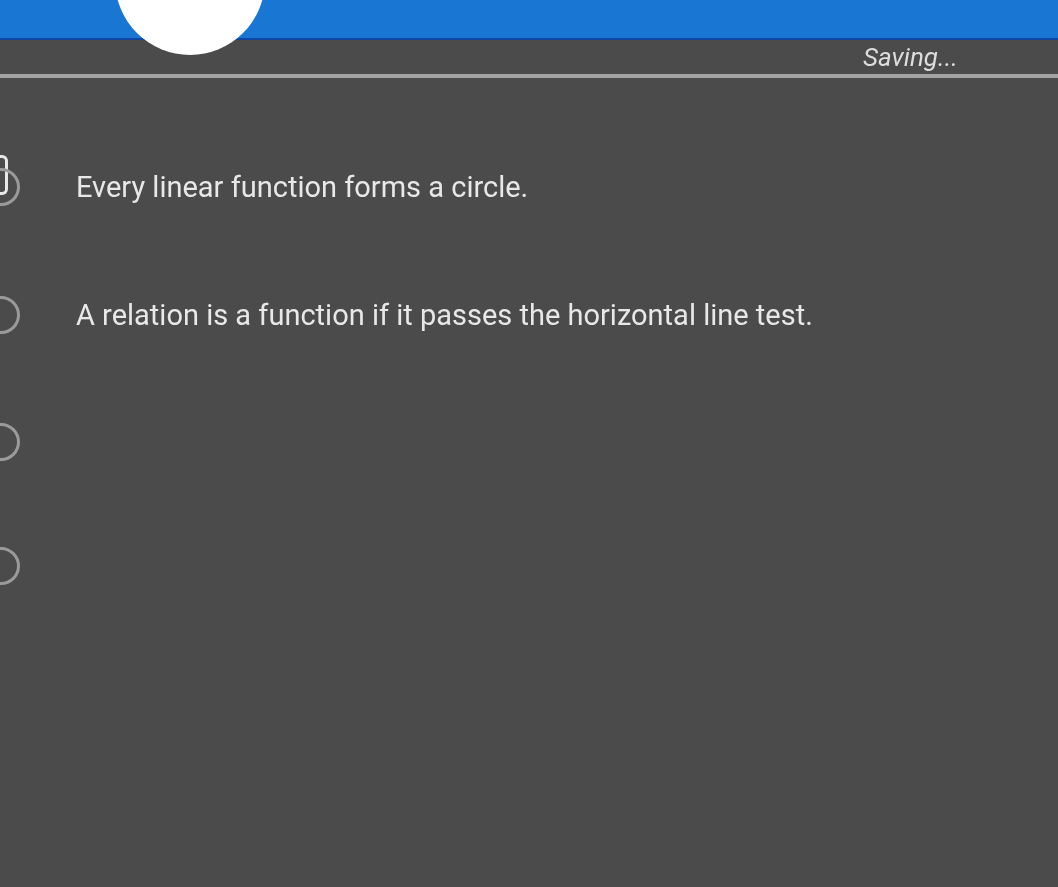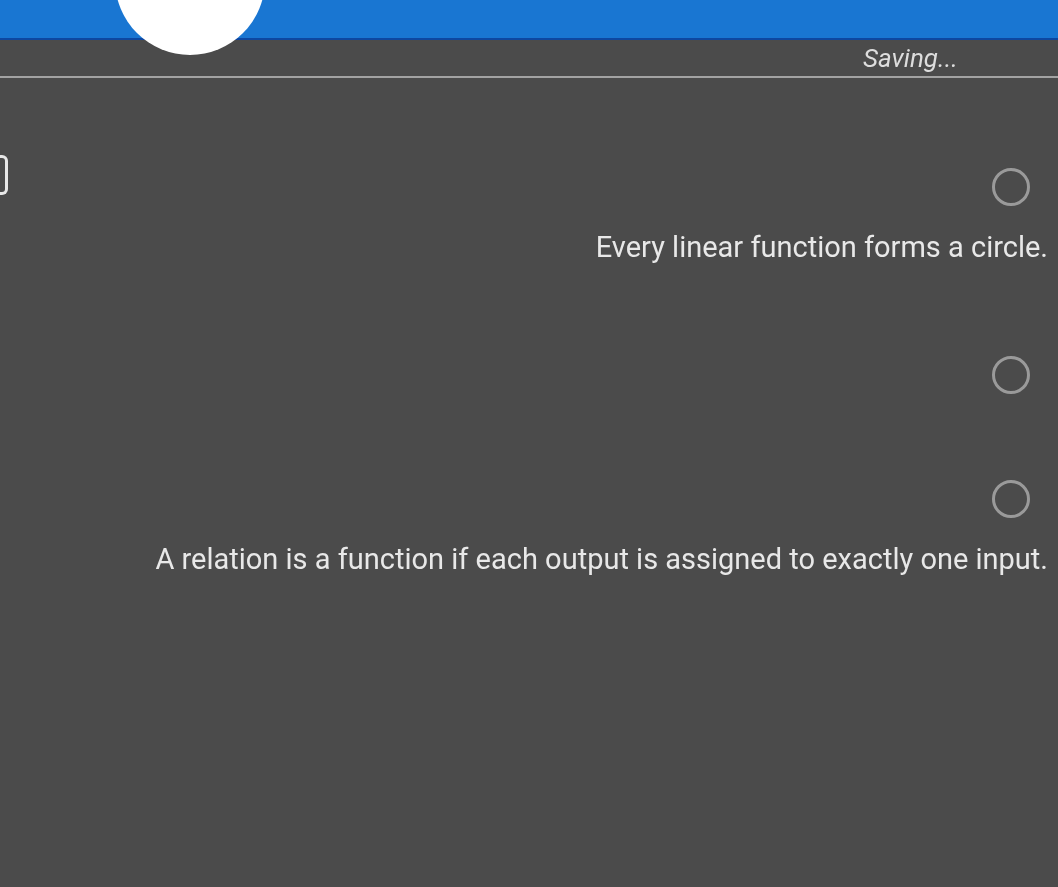--- a/index.html
+++ b/index.html
@@ -26,21 +26,21 @@
       left: 115px;
       top: -95px;
       width: 150px;
       height: 150px;
       background: #ffffff;
       border-radius: 50%;
     }
     .status-bar {
       height: 38px;
       background-color: #4b4b4b;
-      border-bottom: 2px solid #a3a3a3;
+      border-bottom: 4px solid #a3a3a3;
       display: flex;
       justify-content: flex-end;
       align-items: center;
       padding-right: 100px;
     }
     .status-text {
       font-style: italic;
       font-size: 26px;
       color: #dddddd;
     }
@@ -81,24 +81,23 @@
       color: #e8e8e8;
       font-weight: 400;
     }
     .options {
       display: flex;
       flex-direction: column;
       gap: 84px;
     }
     .option {
       display: flex;
-      align-items: flex-end;
-      gap: 20px;
+      align-items: flex-start;
+      gap: 44px;
       cursor: pointer;
-      flex-direction: column;
     }
     .radio-circle {
       position: relative;
       left: -18px;
       flex-shrink: 0;
       width: 38px;
       height: 38px;
       border: 3px solid #9a9a9a;
       border-radius: 50%;
       margin-top: 2px;
@@ -126,19 +125,22 @@
 
 <div class="question-container">
 
   <div class="options">
     <div class="option">
       <span class="radio-circle"></span>
       <span class="option-text">Every linear function forms a circle.</span>
     </div>
     <div class="option">
       <span class="radio-circle"></span>
+      <span class="option-text">A relation is a function if it passes the horizontal line test.</span>
     </div>
     <div class="option">
       <span class="radio-circle"></span>
-      <span class="option-text">A relation is a function if each output is assigned to exactly one input.</span>
+    </div>
+    <div class="option">
+      <span class="radio-circle"></span>
     </div>
   </div>
 </div>
 
 </body></html>

